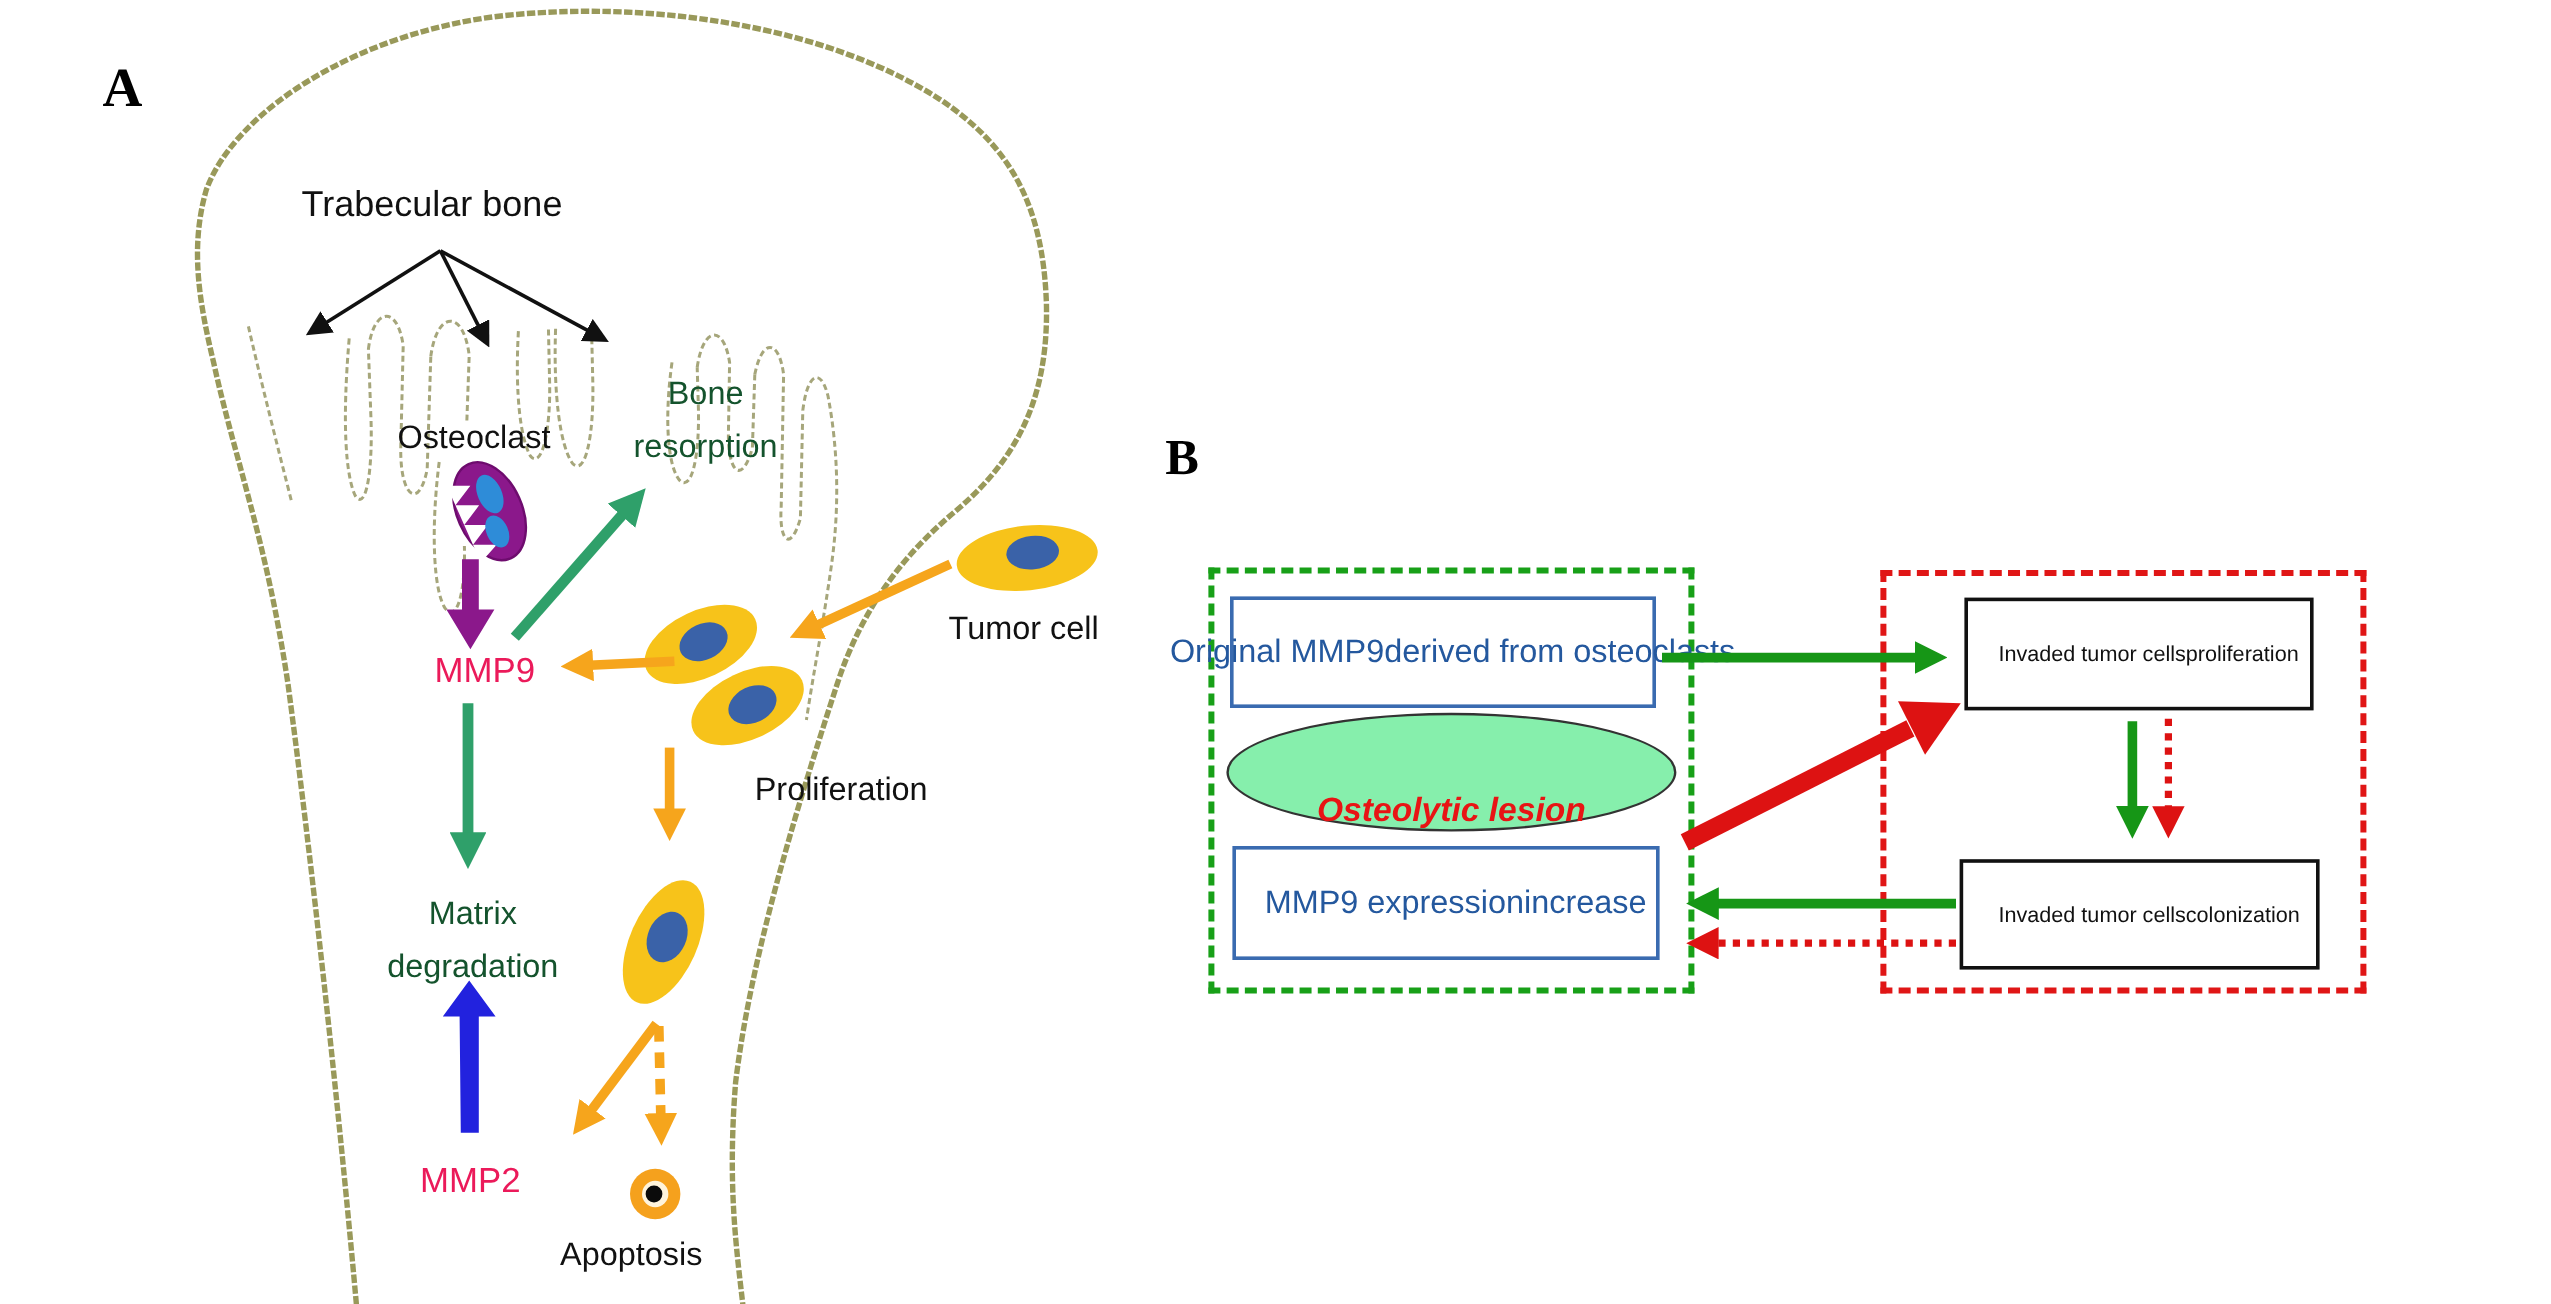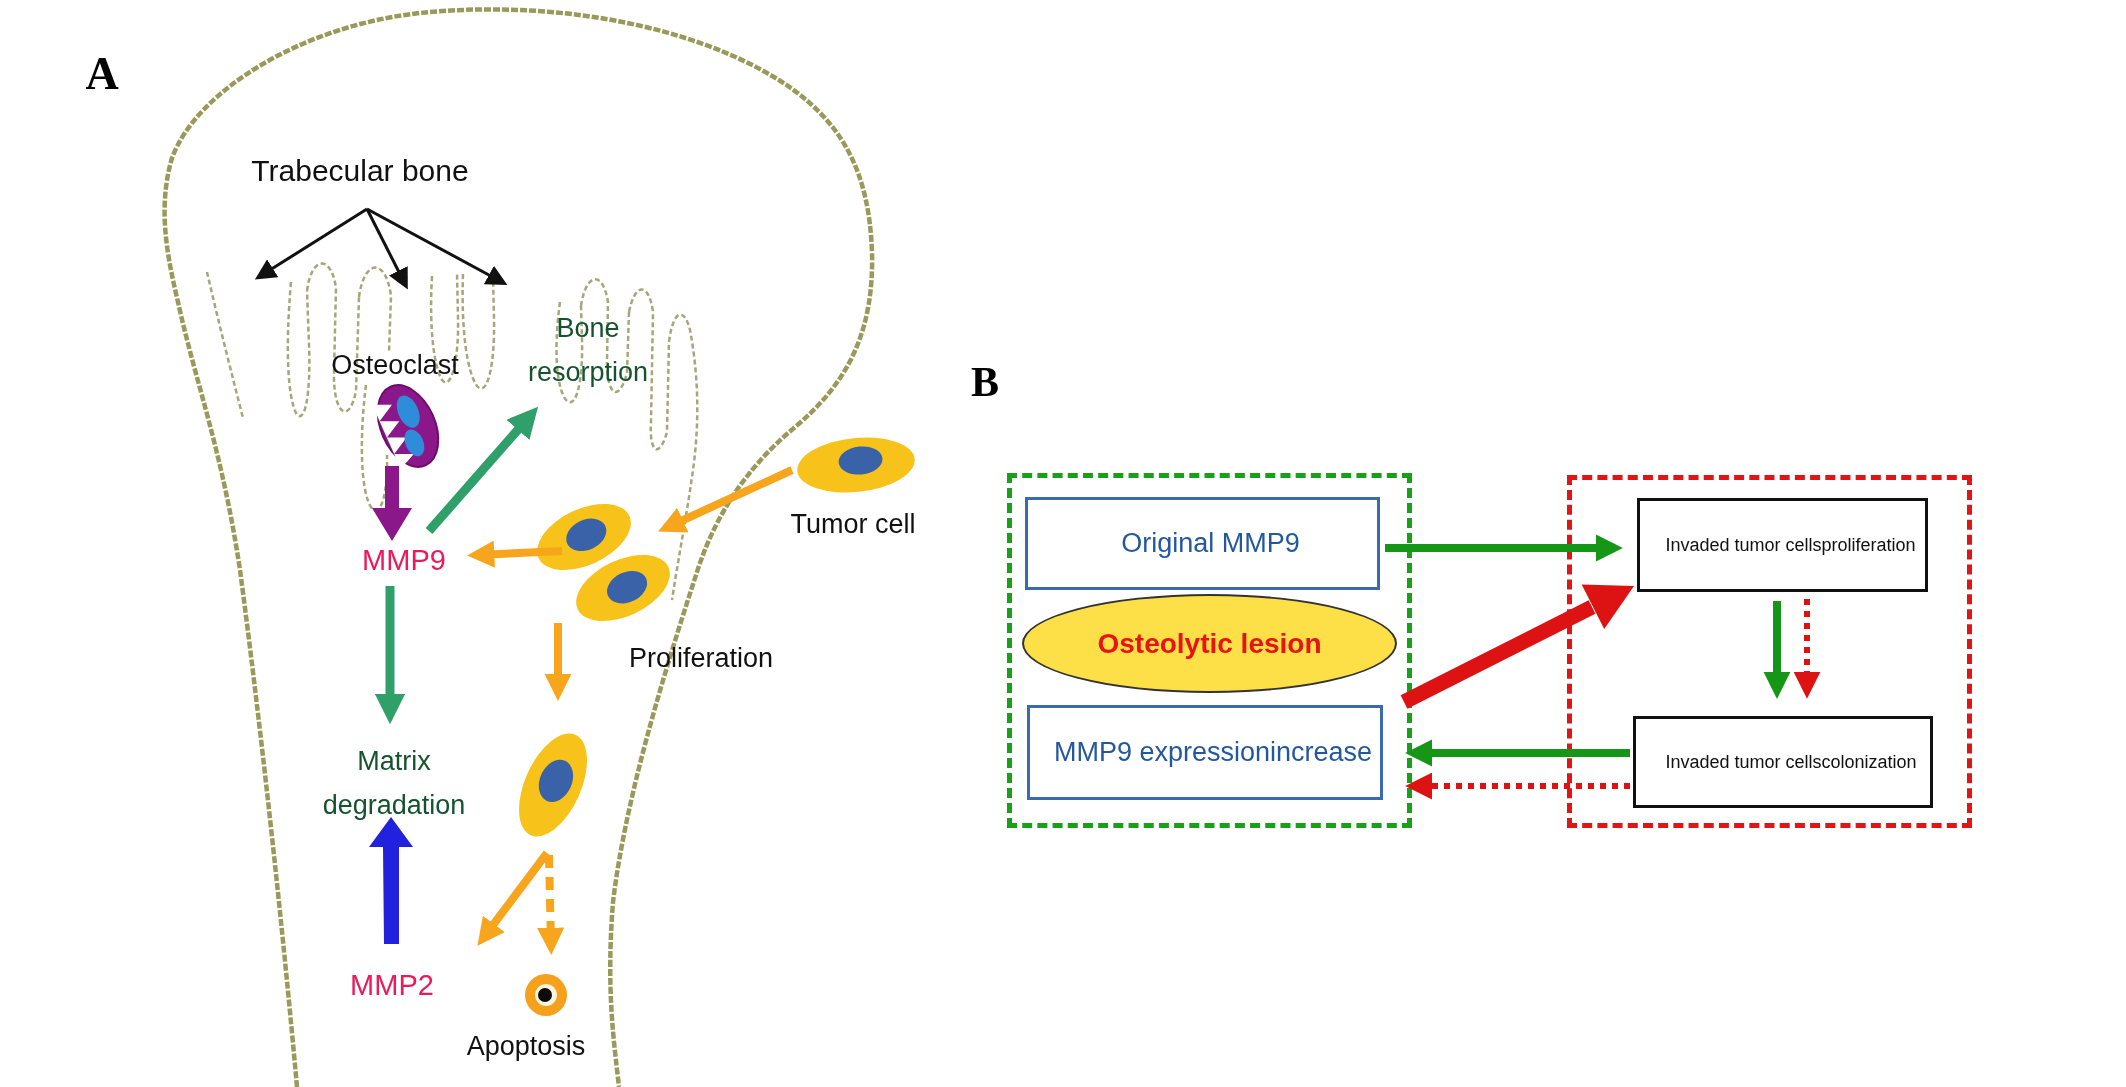--- a/index.html
+++ b/index.html
@@ -16,22 +16,22 @@
   .slate-text{color:#14532d;line-height:44px;}
   .bbox{position:absolute;box-sizing:border-box;background:#fff;display:flex;flex-direction:row;
         justify-content:center;align-items:center;z-index:2;padding-left:16px;}
   .bbox .bl{line-height:39px;white-space:nowrap;}
   .box-blue{border:3px solid #3A6BB0;color:#24589E;font-size:27px;}
   .box-black{border:3px solid #111111;color:#111;font-size:18px;}
   .dash-rect{position:absolute;box-sizing:border-box;background:transparent;z-index:1;}
   .dash-green{border:5px dashed #18A018;}
   .dash-red{border:5px dashed #E01616;}
   .lesion{position:absolute;box-sizing:border-box;border:2px solid #333;border-radius:50%;
-          background:#fde047;display:flex;justify-content:center;align-items:center;
-          font-size:28px;font-weight:600;color:#E81414;z-index:2;}
+          background:#86efac;display:flex;justify-content:center;align-items:flex-end;
+          font-size:28px;font-style:italic;font-weight:600;color:#E81414;z-index:2;}
 </style>
 </head>
 <body>
 
 <div class="canvas">
 
   <svg class="layer-svg-a" width="2126" height="1087" viewBox="0 0 2126 1087">
     <defs>
       <marker id="ahTeal" viewBox="0 0 10 10" refX="6" refY="5" markerWidth="3.4" markerHeight="3.4" orient="auto">
         <path d="M0,0 L10,5 L0,10 Z" fill="#2FA06A"></path>
@@ -147,20 +147,21 @@
       <div>degradation</div>
     </div>
     <div class="lbl mmp-text" style="left:392px;top:985px;">MMP2</div>
     <div class="lbl" style="left:526px;top:1046px;">Apoptosis</div>
 
     <div class="dash-rect dash-green" style="left:1007px;top:473px;width:405px;height:355px;"></div>
     <div class="dash-rect dash-red" style="left:1567px;top:475px;width:405px;height:353px;"></div>
 
     <div class="bbox box-blue" style="left:1025px;top:497px;width:355px;height:93px;">
       <div class="bl">Original MMP9</div>
+      <div class="bl">derived from osteoclasts</div>
     </div>
 
     <div class="lesion" style="left:1022px;top:594px;width:375px;height:99px;">
       <span>Osteolytic lesion</span>
     </div>
 
     <div class="bbox box-blue" style="left:1027px;top:705px;width:356px;height:95px;">
       <div class="bl">MMP9 expression</div>
       <div class="bl">increase</div>
     </div>

